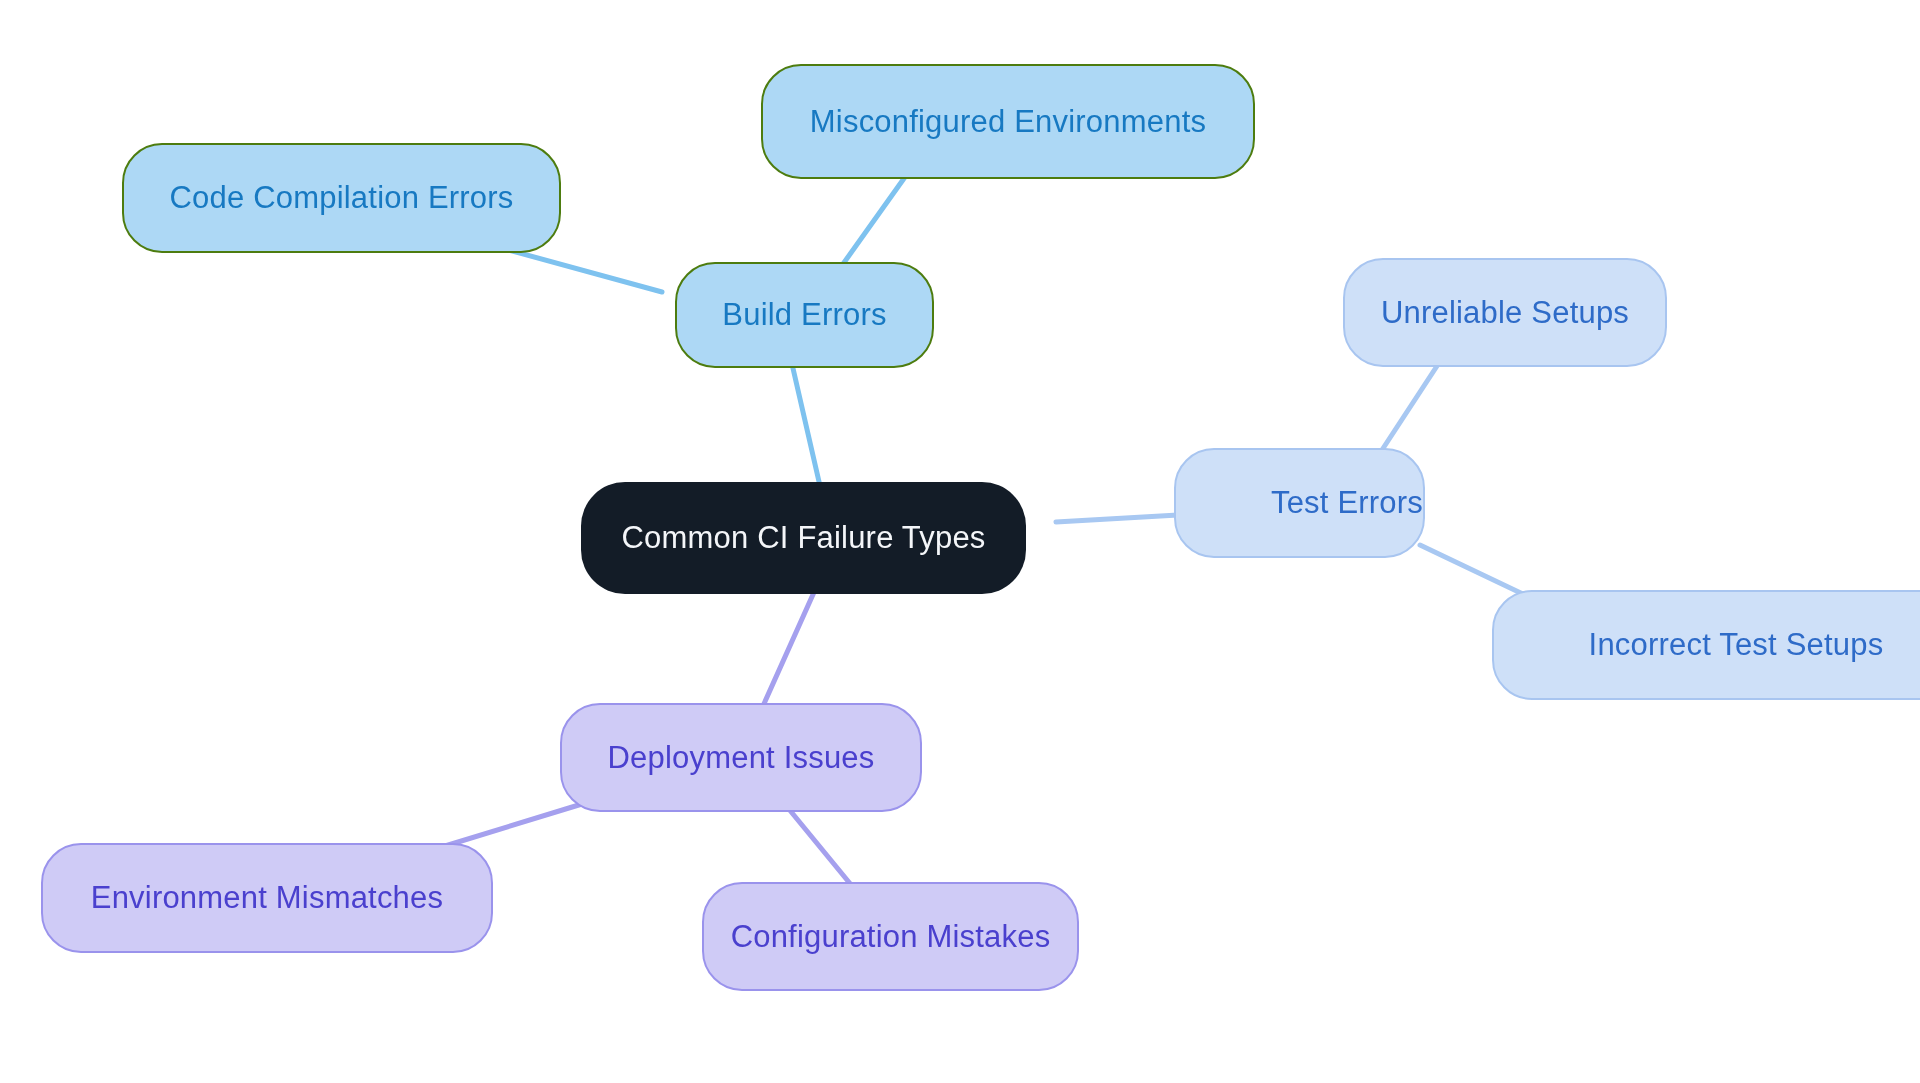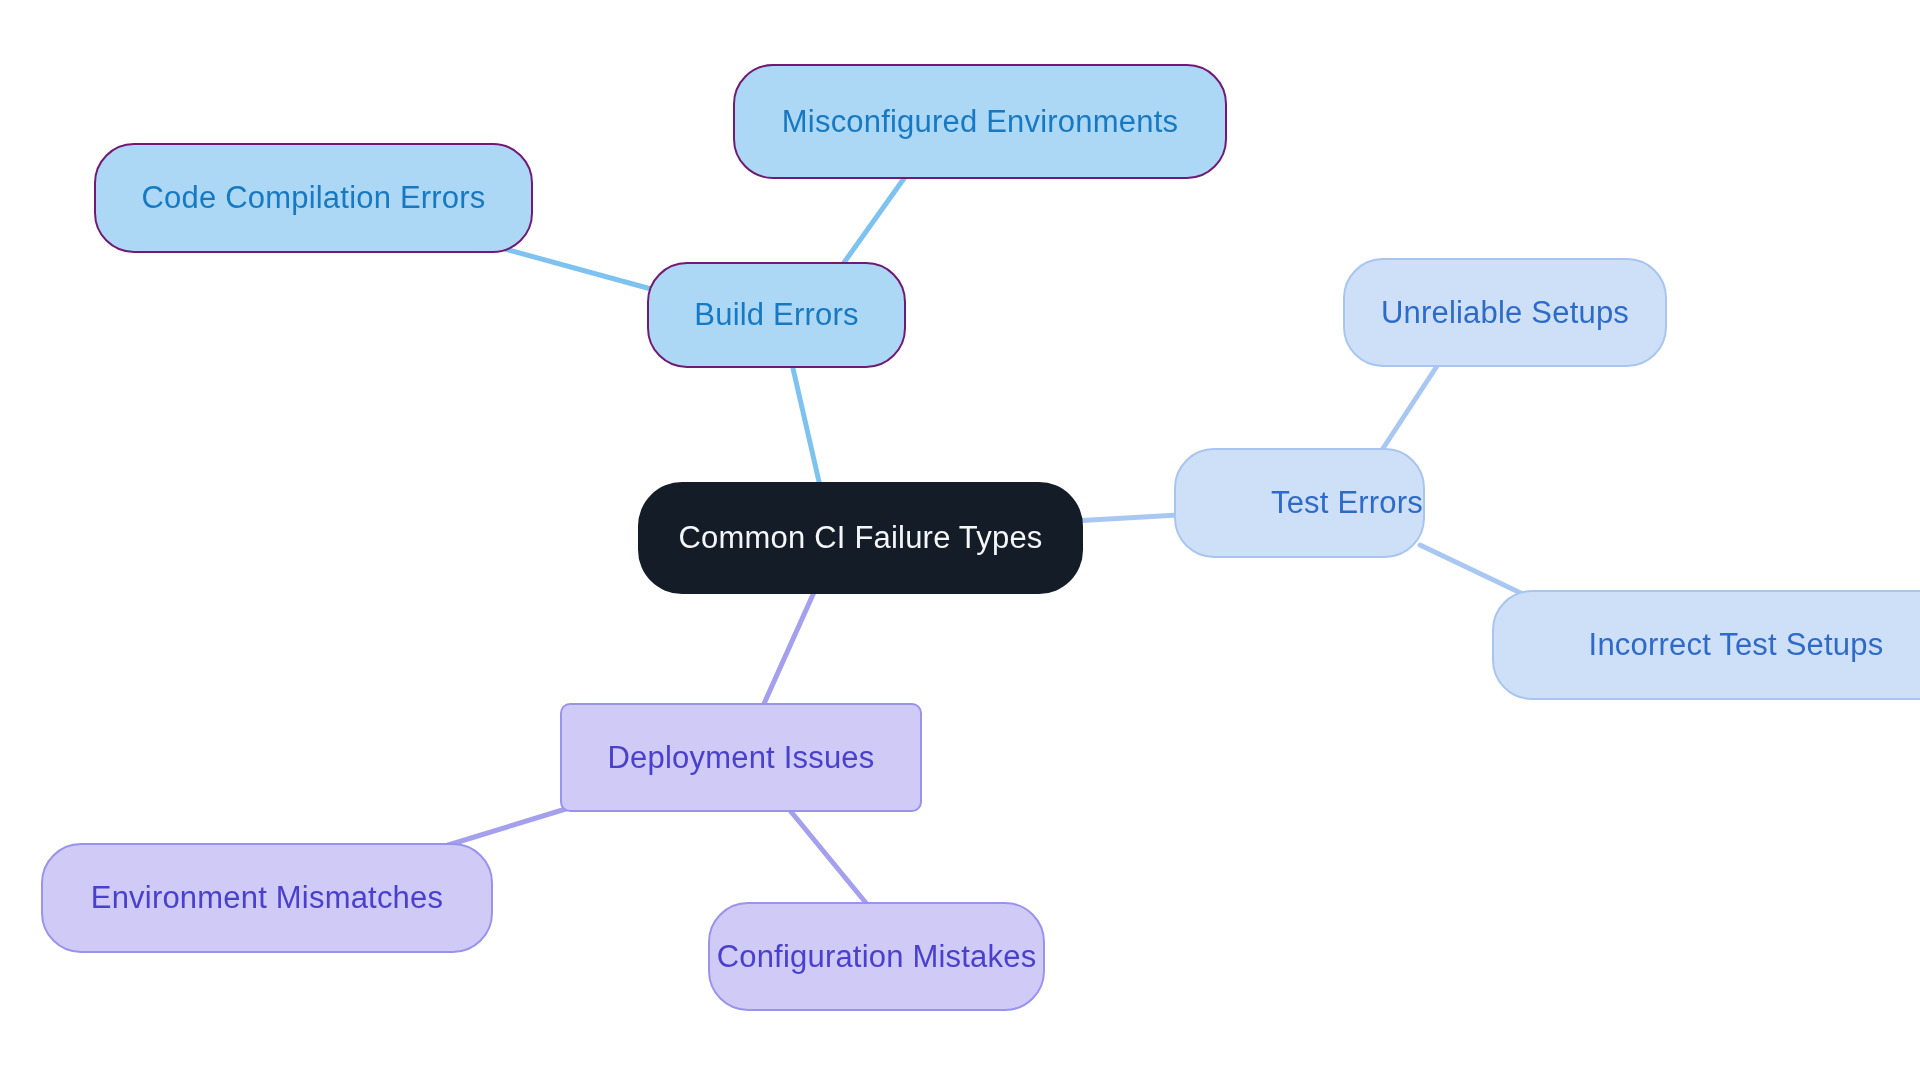--- a/index.html
+++ b/index.html
@@ -39,45 +39,46 @@
     white-space: nowrap;
     user-select: none;
   }
   .node-central {
     background: #131C27;
     color: #F4F6F9;
     border-radius: 44px;
   }
   .branch-build {
     background: #ADD8F5;
-    border: 2px solid #701a75;
+    border: 2px solid #4d7c0f;
     color: #1779C2;
+    margin-left: 28px;
   }
   .branch-test {
     background: #CEE0F8;
     border: 2px solid #A8C5F0;
     color: #2E6BC8;
   }
   .branch-deploy {
     background: #CFCBF6;
     border: 2px solid #9A93EC;
     color: #4A40CE;
   }
 
   
-  #n-central   { left: 638px;  top: 482px; width: 445px; height: 112px; text-align: right; }
+  #n-central   { left: 581px;  top: 482px; width: 445px; height: 112px; text-align: right; }
   #n-build     { left: 647px;  top: 262px; width: 259px; height: 106px; }
   #n-code      { left: 94px;   top: 143px; width: 439px; height: 110px; }
   #n-misconf   { left: 733px;  top: 64px;  width: 494px; height: 115px; }
   #n-test      { left: 1174px; top: 448px; width: 251px; height: 110px; justify-content: flex-end; }
   #n-unrel     { left: 1343px; top: 258px; width: 324px; height: 109px; }
   #n-incorrect { left: 1492px; top: 590px; width: 488px; height: 110px; }
-  #n-deploy    { left: 560px;  top: 703px; width: 362px; height: 109px; border-radius: 10px; }
+  #n-deploy    { left: 560px;  top: 703px; width: 362px; height: 109px; }
   #n-envmis    { left: 41px;   top: 843px; width: 452px; height: 110px; }
-  #n-config    { left: 702px;  top: 902px; width: 337px; height: 109px; margin-left: 6px; }
+  #n-config    { left: 702px;  top: 882px; width: 377px; height: 109px; }
 </style>
 </head>
 <body>
 
 <div class="canvas">
 
   <svg class="edges" viewBox="0 0 1920 1083" xmlns="http://www.w3.org/2000/svg" aria-hidden="true">
 
     <line class="edge edge-build" x1="792" y1="364" x2="820" y2="486"></line>
     <line class="edge edge-build" x1="505" y1="249" x2="662" y2="292"></line>

